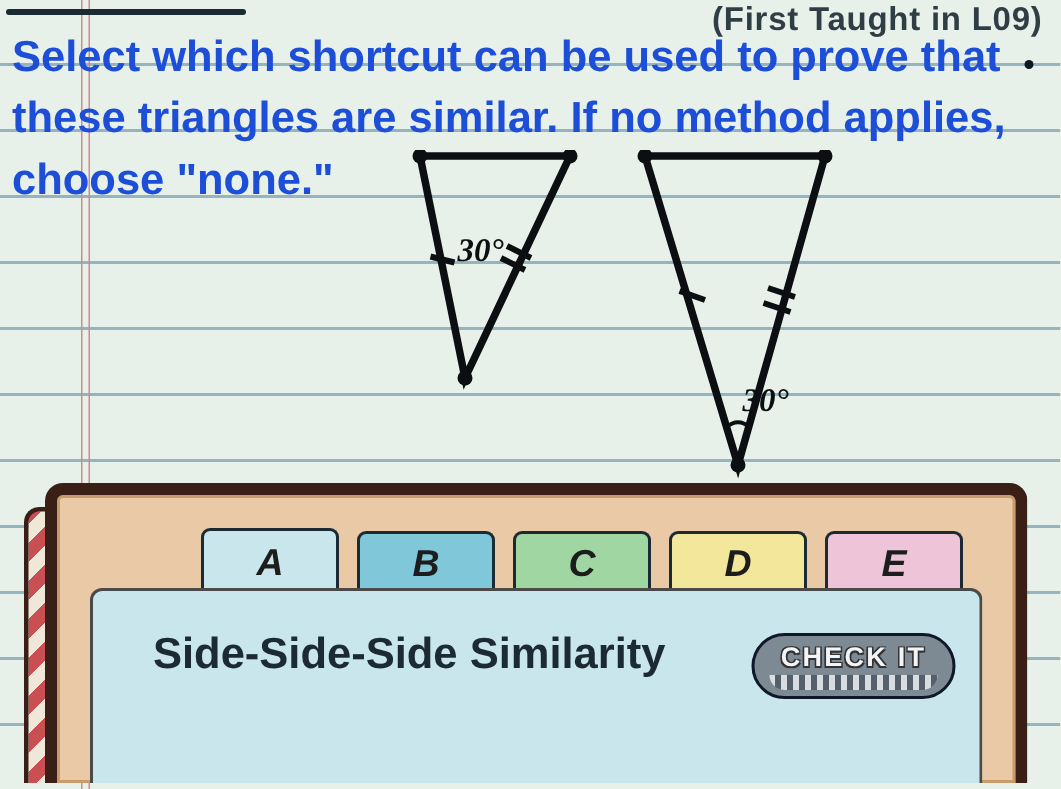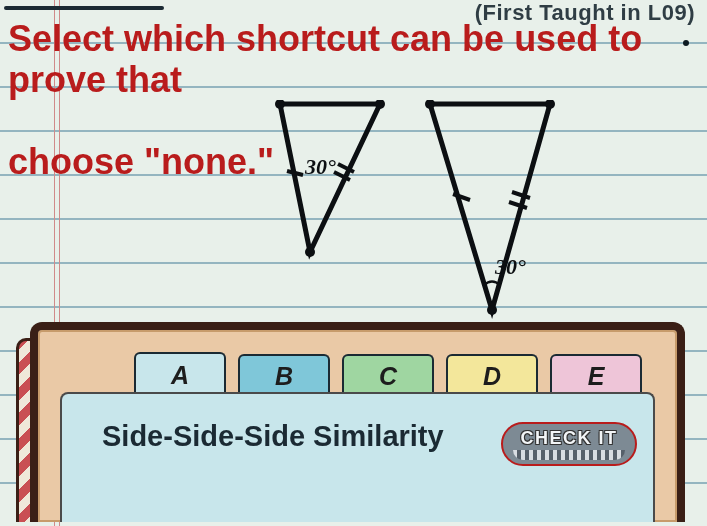--- a/index.html
+++ b/index.html
@@ -44,22 +44,22 @@
     font-weight: bold;
     opacity: .9;
     white-space: nowrap;
     letter-spacing: .5px;
   }
   .question {
     position: absolute;
     top: 18px;
     left: 8px;
     right: 20px;
-    color: #b91c1c;
-    font-size: 36px;
+    color: #1d4ed8;
+    font-size: 29px;
     line-height: 41px;
     font-weight: 600;
   }
   .question .dot {
     position: absolute;
     right: -2px; top: 22px;
     width: 6px; height: 6px;
     background: #0d1a22;
     border-radius: 50%;
   }
@@ -157,21 +157,21 @@
     text-align: center;
   }
 
   .check-btn {
     position: absolute;
     right: 16px;
     top: 28px;
     width: 136px;
     height: 44px;
     background: #7d8a94;
-    border: 2px solid #b91c1c;
+    border: 2px solid #0f172a;
     border-radius: 22px;
     display: flex;
     align-items: flex-start;
     justify-content: center;
     padding-top: 4px;
     cursor: pointer;
     overflow: hidden;
   }
   .check-btn .label {
     color: #f2f5f7;
@@ -197,21 +197,21 @@
 
 <div class="paper"></div>
 <div class="margin-line one"></div>
 <div class="margin-line two"></div>
 <div class="hr-top"></div>
 
 <div class="top-right-hint">(First Taught in L09)</div>
 
 <div class="question">
   <span>Select which shortcut can be used to prove that</span><br>
-  <br>
+  <span>these triangles are similar. If no method applies,</span><br>
   <span>choose "none."</span>
   <span class="dot"></span>
 </div>
 
 <div class="diagram">
   <svg width="330" height="220" viewBox="0 0 330 220">
 
     <g stroke="#0c0f12" stroke-width="5" fill="none" stroke-linecap="round">
       <path d="M 20 4 L 120 4 L 50 152 Z"></path>
     </g>

